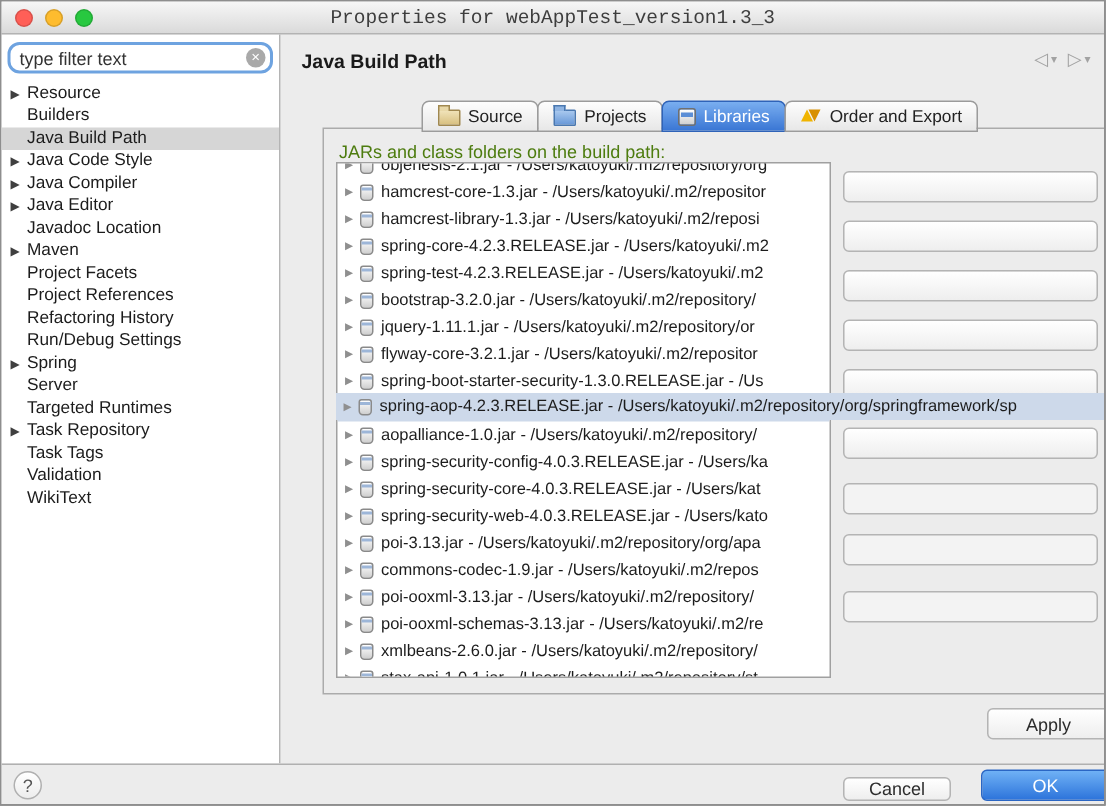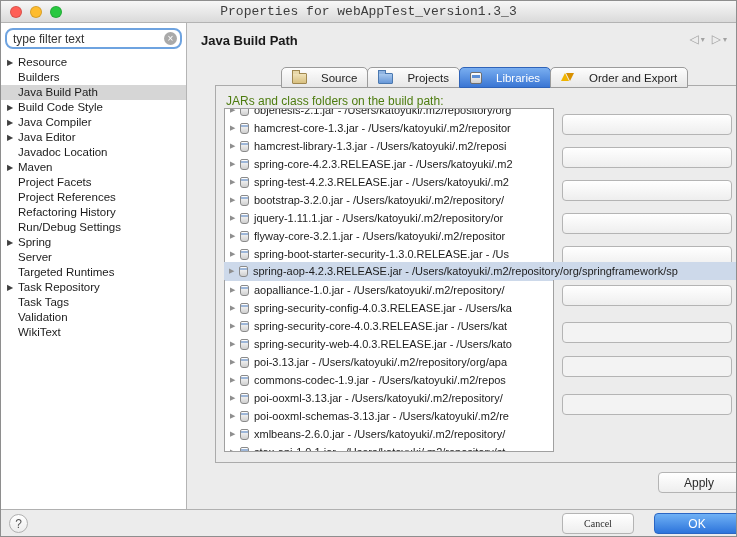--- a/index.html
+++ b/index.html
@@ -44,21 +44,21 @@
   .tree-item.leaf .arrow{ visibility:hidden; }
 
   
   .main{ flex:1; position:relative; }
   .page-title{ position:absolute; top:10px; left:14px; font-size:13px; font-weight:bold; color:#1a1a1a; }
   .nav{ position:absolute; top:9px; right:4px; color:#a2a2a2; font-size:12px; display:flex; align-items:center; gap:2px; }
   .nav .dd{ font-size:8px; margin-right:5px; }
 
   .tabs{ position:absolute; top:44px; left:94px; display:flex; z-index:3; }
   .tab{
-    display:flex; align-items:center; gap:14px; height:21px; padding:0 10px;
+    display:flex; align-items:center; gap:5px; height:21px; padding:0 10px;
     border:1px solid #9b9b9b; margin-right:-1px;
     background:linear-gradient(#fdfdfd,#e7e7e7); border-radius:5px 5px 0 0;
     font-size:11.5px; color:#222; white-space:nowrap;
   }
   .tab.selected{ background:linear-gradient(#79aef0,#3a76d4); border-color:#2f63b8; color:#fff; }
 
   .icon{ width:15px; height:11px; position:relative; display:inline-block; flex:0 0 auto; }
   .source-icon{ background:linear-gradient(#f0e2b8,#d8c080); border:1px solid #a08850; border-radius:1px; margin-top:2px; }
   .source-icon::before{ content:""; position:absolute; top:-4px; left:-1px; width:6px; height:3px; background:#e8d8a8; border:1px solid #a08850; border-bottom:none; }
   .projects-icon{ background:linear-gradient(#a8c8ee,#6898d8); border:1px solid #4a78b0; border-radius:1px; margin-top:2px; }
@@ -121,23 +121,23 @@
   }
 
   
   .footer{ height:29px; border-top:1px solid #b0b0b0; background:#ececec; position:relative; }
   .help-btn{
     position:absolute; left:8px; bottom:5px; width:19px; height:19px; border-radius:50%;
     border:1px solid #b0b0b0; background:linear-gradient(#ffffff,#ededed);
     font-size:12px; color:#555; text-align:center; line-height:18px;
   }
   .cancel-btn{
-    position:absolute; right:102px; bottom:4px; width:72px; height:21px;
+    position:absolute; right:102px; bottom:4px; width:72px; height:16px;
     border:1px solid #b4b4b4; border-radius:4px; background:linear-gradient(#ffffff,#eeeeee);
-    font-size:10px; color:#2c2c2c; font-family:Liberation Serif, serif;
+    font-size:12px; color:#2c2c2c; font-family:Liberation Sans, sans-serif;
   }
   .ok-btn{
     position:absolute; right:-4px; bottom:4px; width:86px; height:21px;
     border:1px solid #2a66c4; border-radius:4px;
     background:linear-gradient(#6fb1f5,#2d74db); font-size:12px; color:#fff;
     font-family:"Liberation Sans",sans-serif;
   }
 </style>
 </head>
 <body>
@@ -169,21 +169,21 @@
           <div class="tree-item leaf">
             <span class="arrow"></span>
             <span class="tlabel">Builders</span>
           </div>
           <div class="tree-item selected leaf">
             <span class="arrow"></span>
             <span class="tlabel">Java Build Path</span>
           </div>
           <div class="tree-item">
             <span class="arrow"></span>
-            <span class="tlabel">Build Code Style</span>
+            <span class="tlabel">Java Code Style</span>
           </div>
           <div class="tree-item">
             <span class="arrow"></span>
             <span class="tlabel">Java Compiler</span>
           </div>
           <div class="tree-item">
             <span class="arrow"></span>
             <span class="tlabel">Java Editor</span>
           </div>
           <div class="tree-item leaf">

